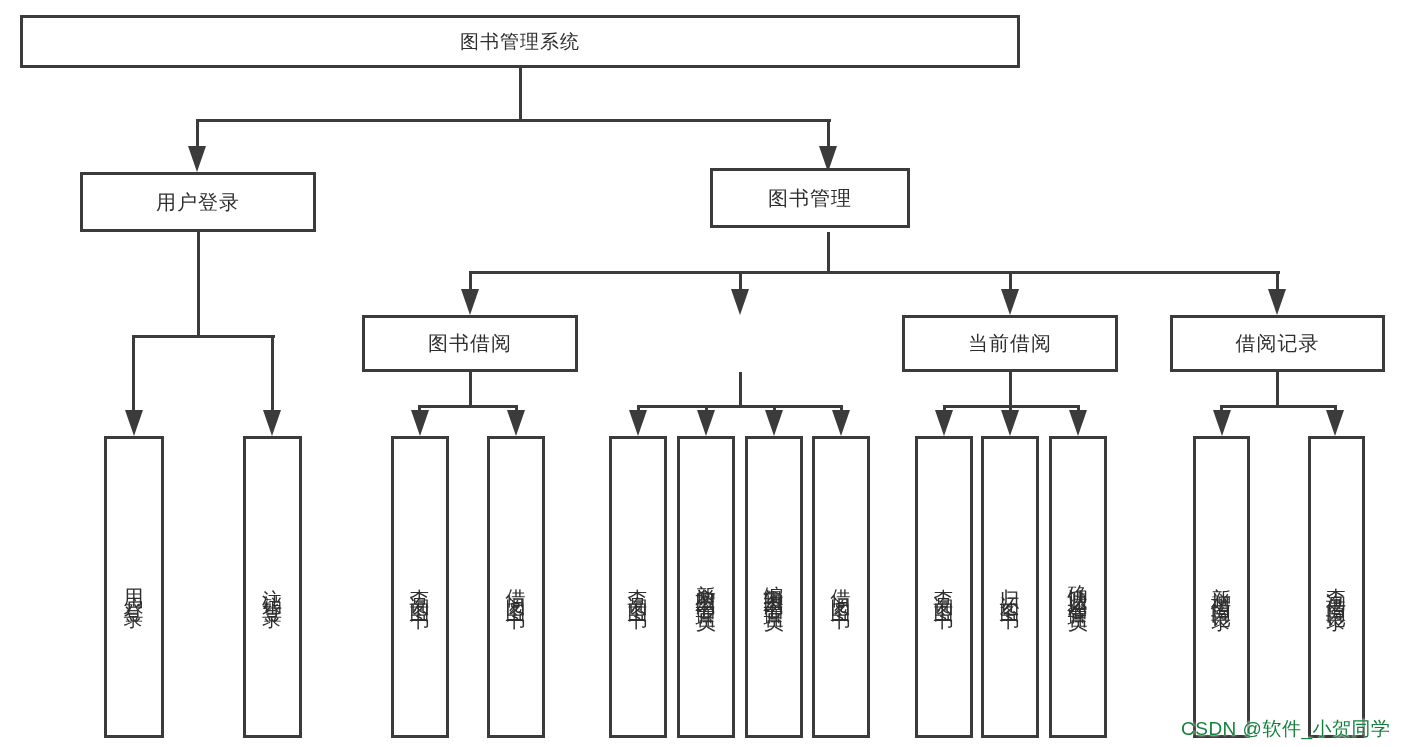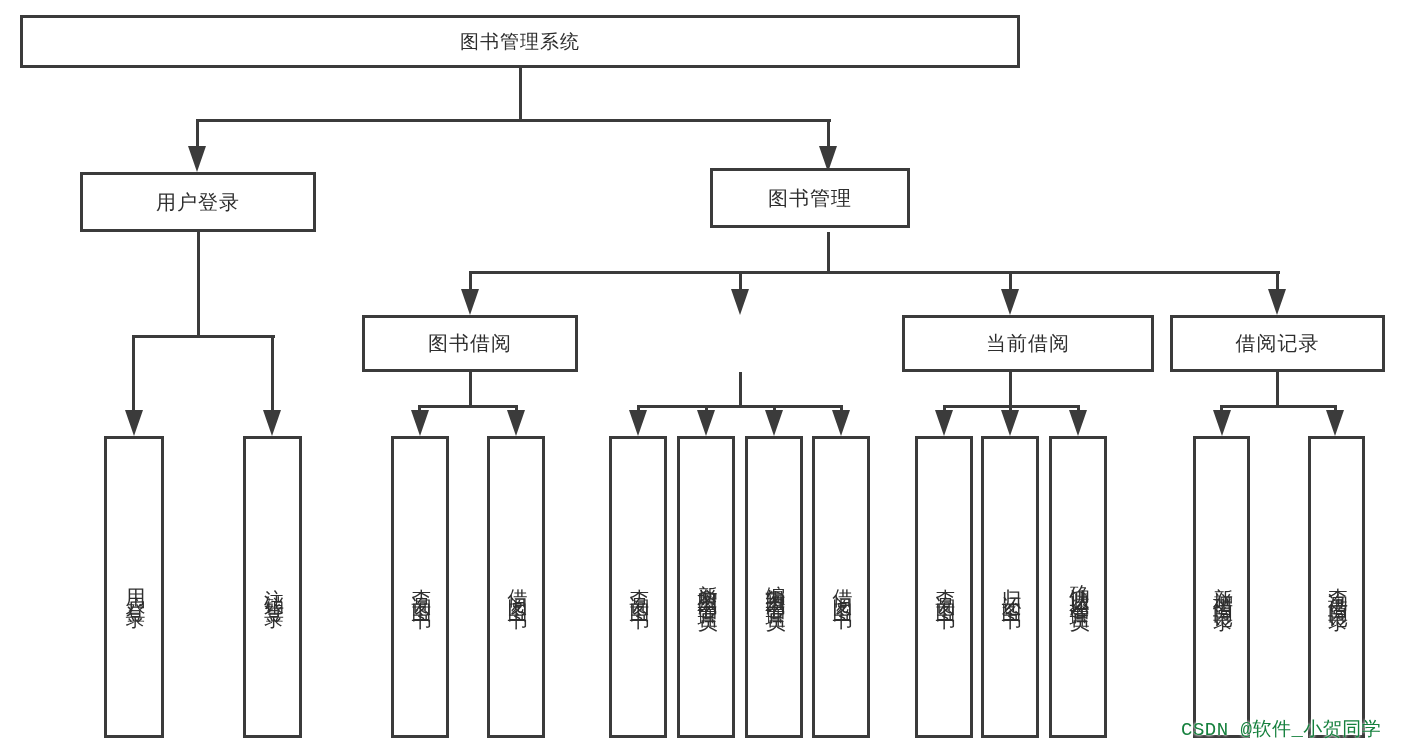--- a/index.html
+++ b/index.html
@@ -1,18 +1,18 @@
 <!DOCTYPE html>
 <html><head>
 <meta charset="utf-8">
 <style>
   html,body{margin:0;padding:0;background:#fff;}
   #stage{
     position:relative;width:1405px;height:747px;background:#fff;overflow:hidden;
-    font-family:Liberation Mono, monospace;color:#2e2e2e;
+    font-family:Liberation Sans, sans-serif;color:#2e2e2e;
   }
   .box{
     position:absolute;border:3px solid #3b3b3b;background:#fff;box-sizing:border-box;
     display:flex;align-items:center;justify-content:center;
     font-size:20px;letter-spacing:1px;color:#2e2e2e;
   }
   .vtext{
     writing-mode:vertical-rl;text-orientation:mixed;
     font-size:20px;letter-spacing:7px;line-height:1;white-space:nowrap;
   }
@@ -59,21 +59,21 @@
   <div class="vline" style="left:469px;top:271px;height:22px;"></div>
   <div class="arrow" style="left:461px;top:289px;"></div>
   <div class="vline" style="left:739px;top:271px;height:22px;"></div>
   <div class="arrow" style="left:731px;top:289px;"></div>
   <div class="vline" style="left:1009px;top:271px;height:22px;"></div>
   <div class="arrow" style="left:1001px;top:289px;"></div>
   <div class="vline" style="left:1276px;top:271px;height:22px;"></div>
   <div class="arrow" style="left:1268px;top:289px;"></div>
 
   <div class="box" style="left:362px;top:315px;width:216px;height:57px;">图书借阅</div>
-  <div class="box" style="left:902px;top:315px;width:252px;height:57px;">当前借阅</div>
+  <div class="box" style="left:902px;top:315px;width:216px;height:57px;">当前借阅</div>
   <div class="box" style="left:1170px;top:315px;width:215px;height:57px;">借阅记录</div>
 
   <div class="vline" style="left:469px;top:372px;height:36px;"></div>
   <div class="hline" style="left:418px;top:405px;width:100px;"></div>
   <div class="vline" style="left:418px;top:405px;height:9px;"></div>
   <div class="arrow" style="left:411px;top:410px;"></div>
   <div class="vline" style="left:515px;top:405px;height:9px;"></div>
   <div class="arrow" style="left:507px;top:410px;"></div>
 
   <div class="vline" style="left:739px;top:372px;height:36px;"></div>

